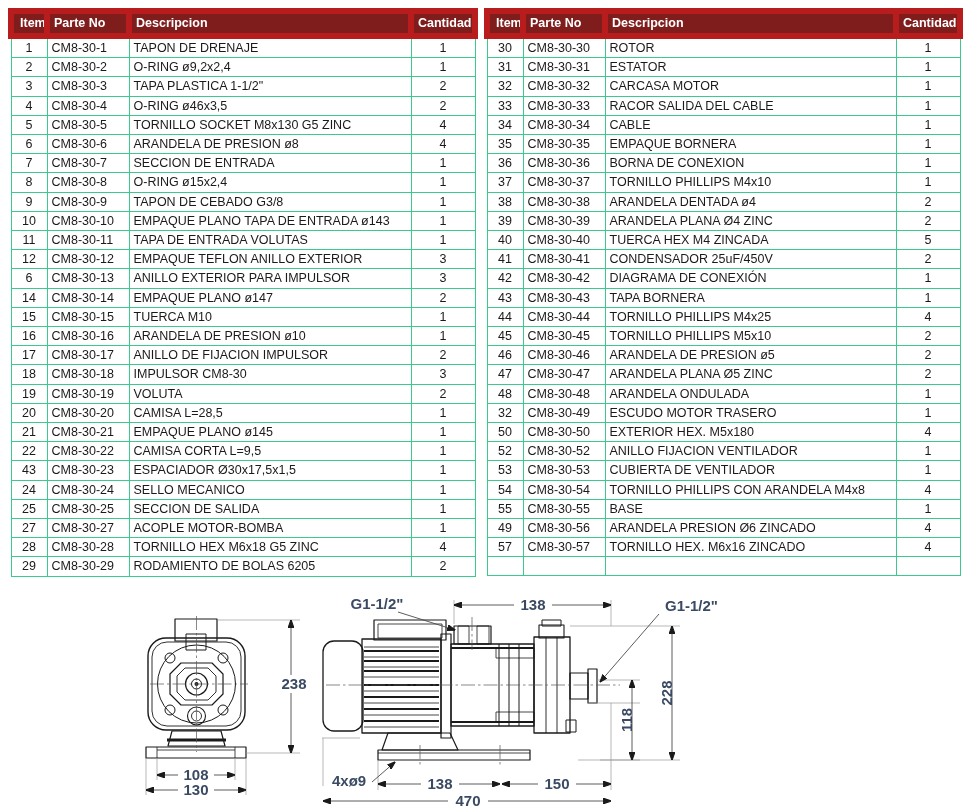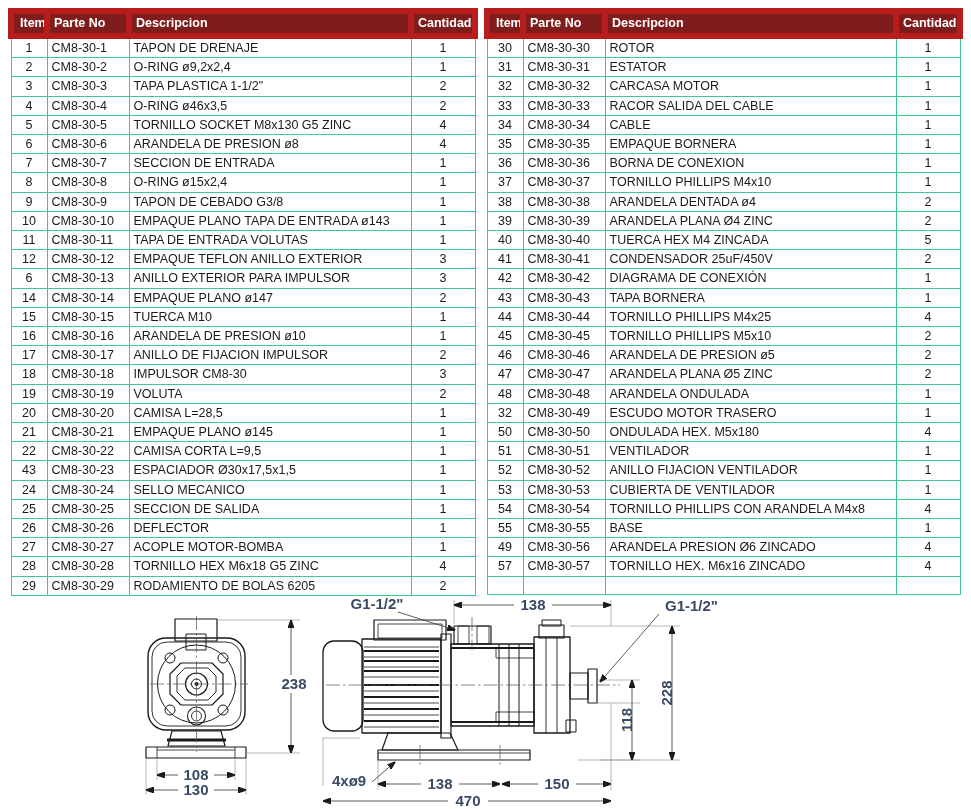--- a/index.html
+++ b/index.html
@@ -227,26 +227,20 @@
           <td class="td-desc">SELLO MECANICO</td>
           <td class="td-qty">1</td>
         </tr>
         <tr>
           <td class="td-item">25</td>
           <td class="td-part">CM8-30-25</td>
           <td class="td-desc">SECCION DE SALIDA</td>
           <td class="td-qty">1</td>
         </tr>
         <tr>
-          <td class="td-item">26</td>
-          <td class="td-part">CM8-30-26</td>
-          <td class="td-desc">DEFLECTOR</td>
-          <td class="td-qty">1</td>
-        </tr>
-        <tr>
           <td class="td-item">27</td>
           <td class="td-part">CM8-30-27</td>
           <td class="td-desc">ACOPLE MOTOR-BOMBA</td>
           <td class="td-qty">1</td>
         </tr>
         <tr>
           <td class="td-item">28</td>
           <td class="td-part">CM8-30-28</td>
           <td class="td-desc">TORNILLO HEX M6x18 G5 ZINC</td>
           <td class="td-qty">4</td>
@@ -386,28 +380,22 @@
         </tr>
         <tr>
           <td class="td-item">32</td>
           <td class="td-part">CM8-30-49</td>
           <td class="td-desc">ESCUDO MOTOR TRASERO</td>
           <td class="td-qty">1</td>
         </tr>
         <tr>
           <td class="td-item">50</td>
           <td class="td-part">CM8-30-50</td>
-          <td class="td-desc">ONDULADA HEX. M5x180</td>
-          <td class="td-qty">4</td>
-        </tr>
-        <tr>
-          <td class="td-item">51</td>
-          <td class="td-part">CM8-30-51</td>
-          <td class="td-desc">VENTILADOR</td>
-          <td class="td-qty">1</td>
+          <td class="td-desc">EXTERIOR HEX. M5x180</td>
+          <td class="td-qty">4</td>
         </tr>
         <tr>
           <td class="td-item">52</td>
           <td class="td-part">CM8-30-52</td>
           <td class="td-desc">ANILLO FIJACION VENTILADOR</td>
           <td class="td-qty">1</td>
         </tr>
         <tr>
           <td class="td-item">53</td>
           <td class="td-part">CM8-30-53</td>

